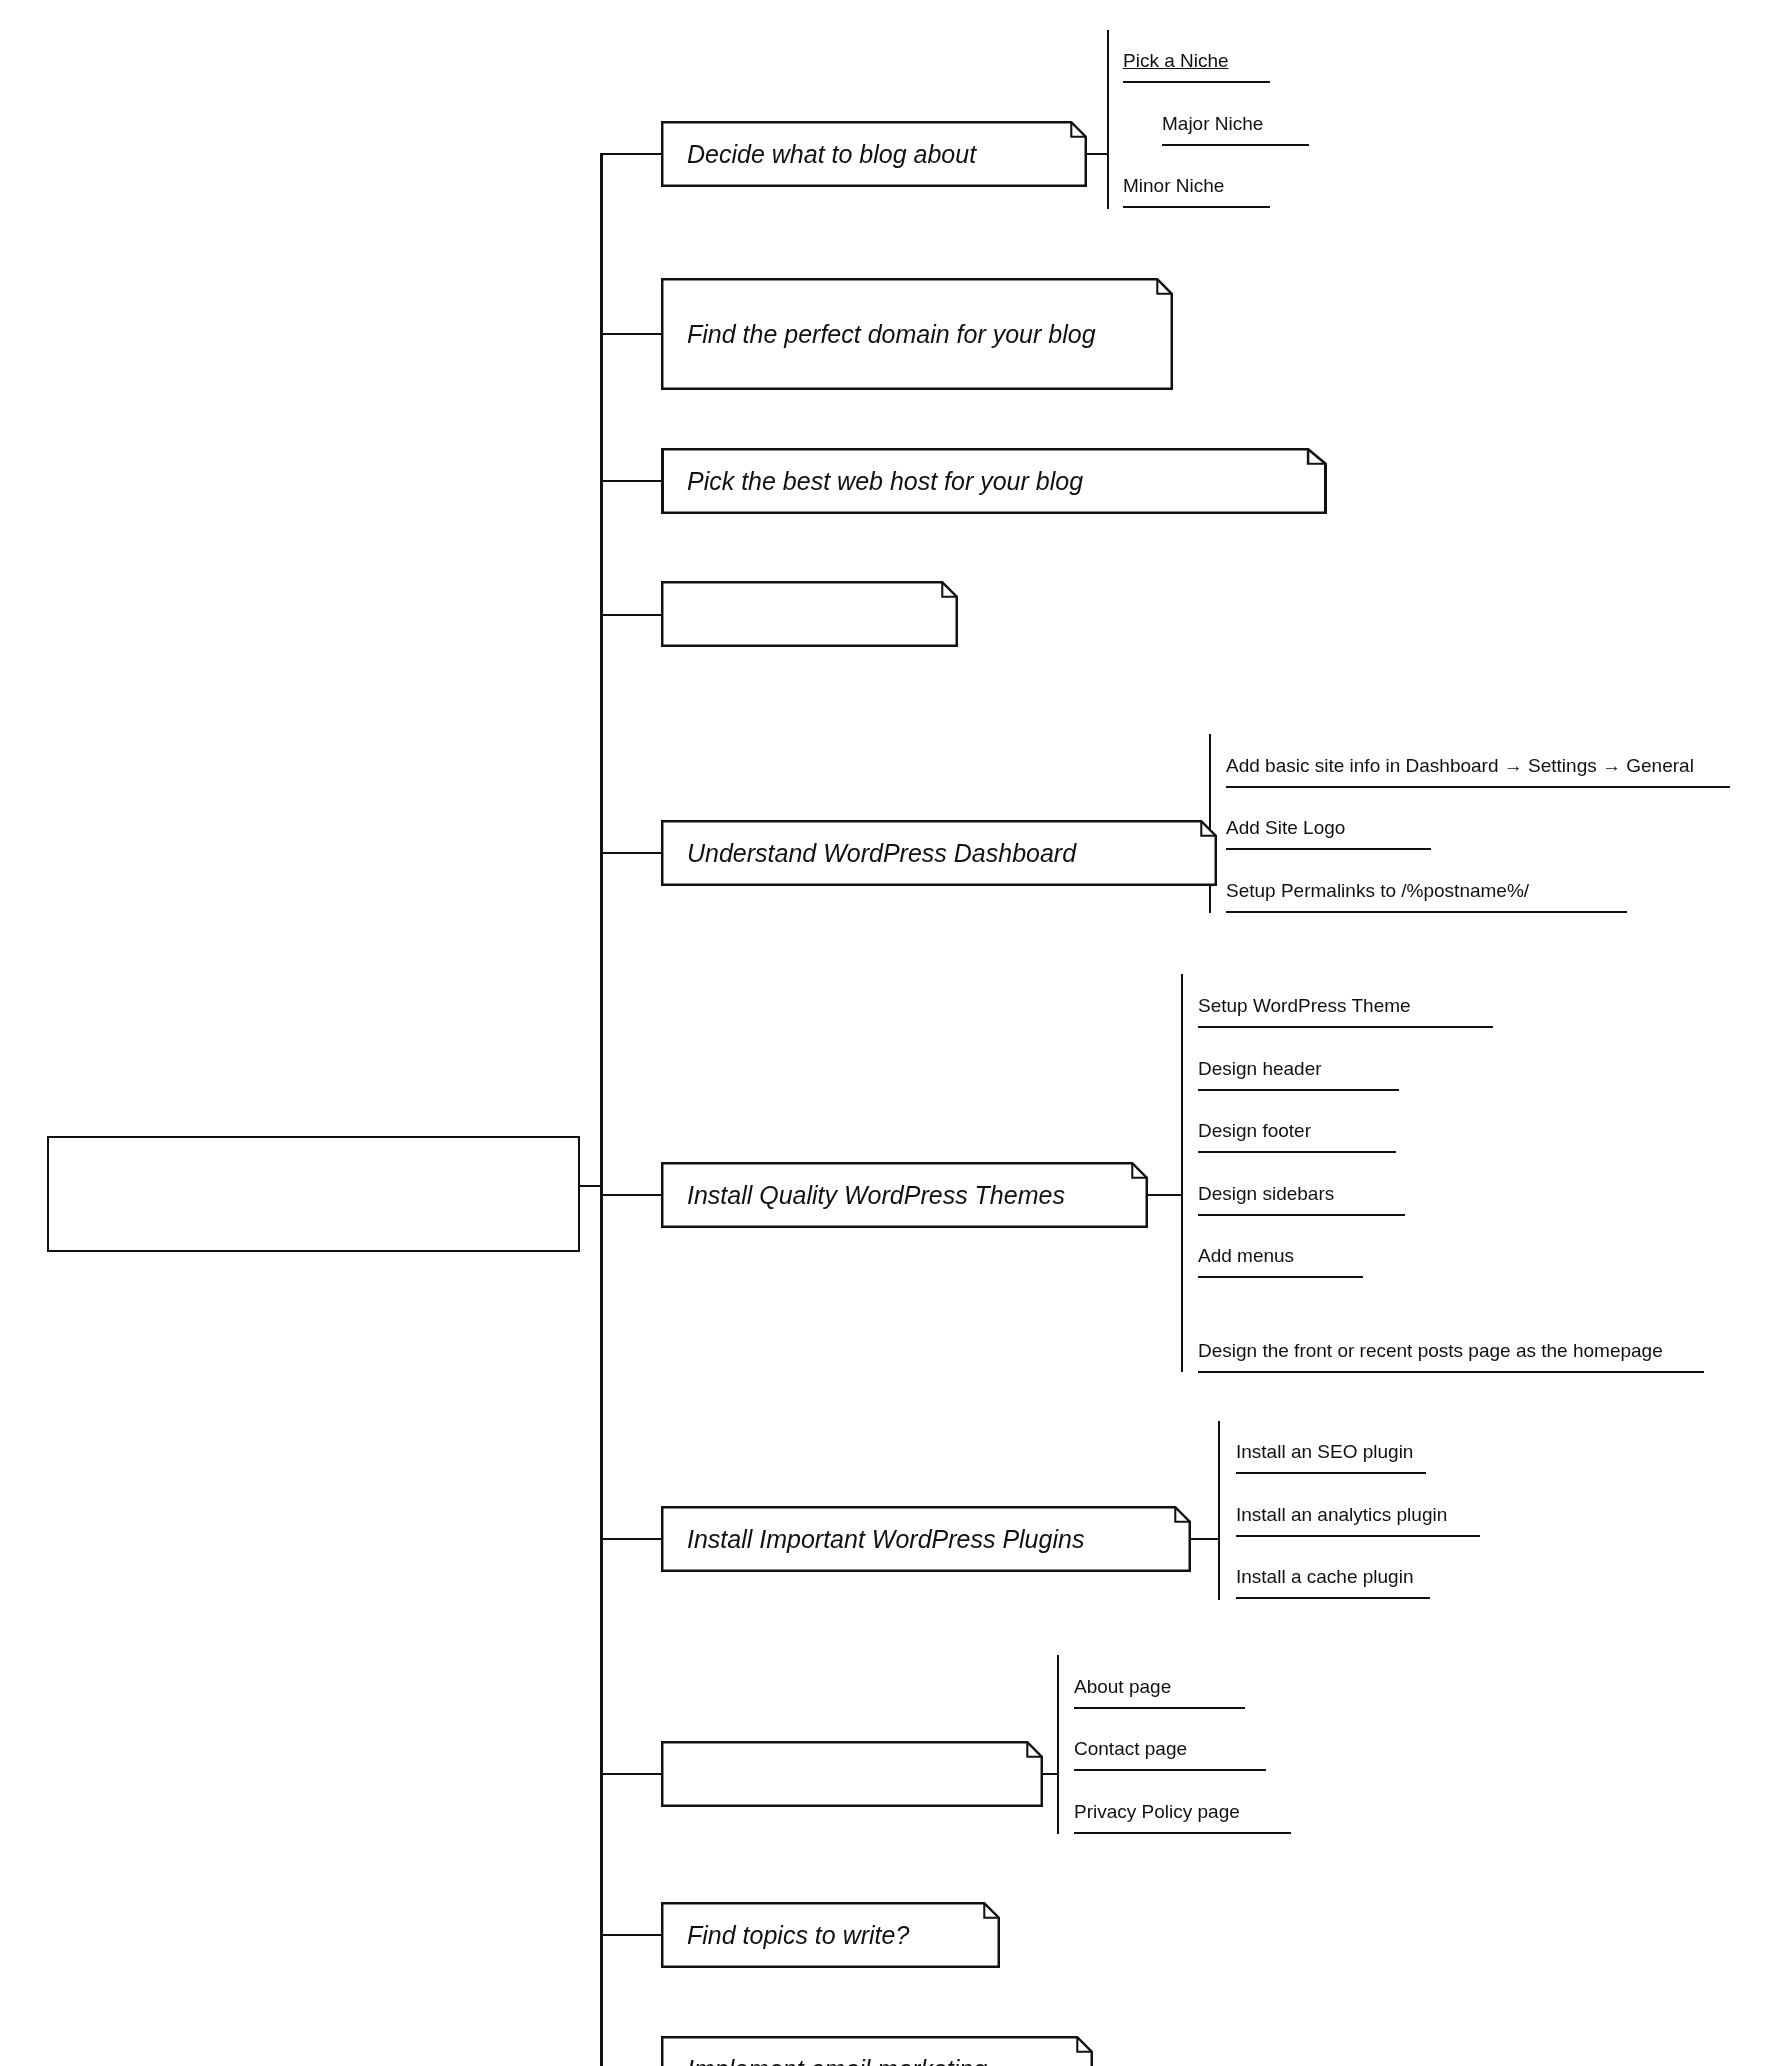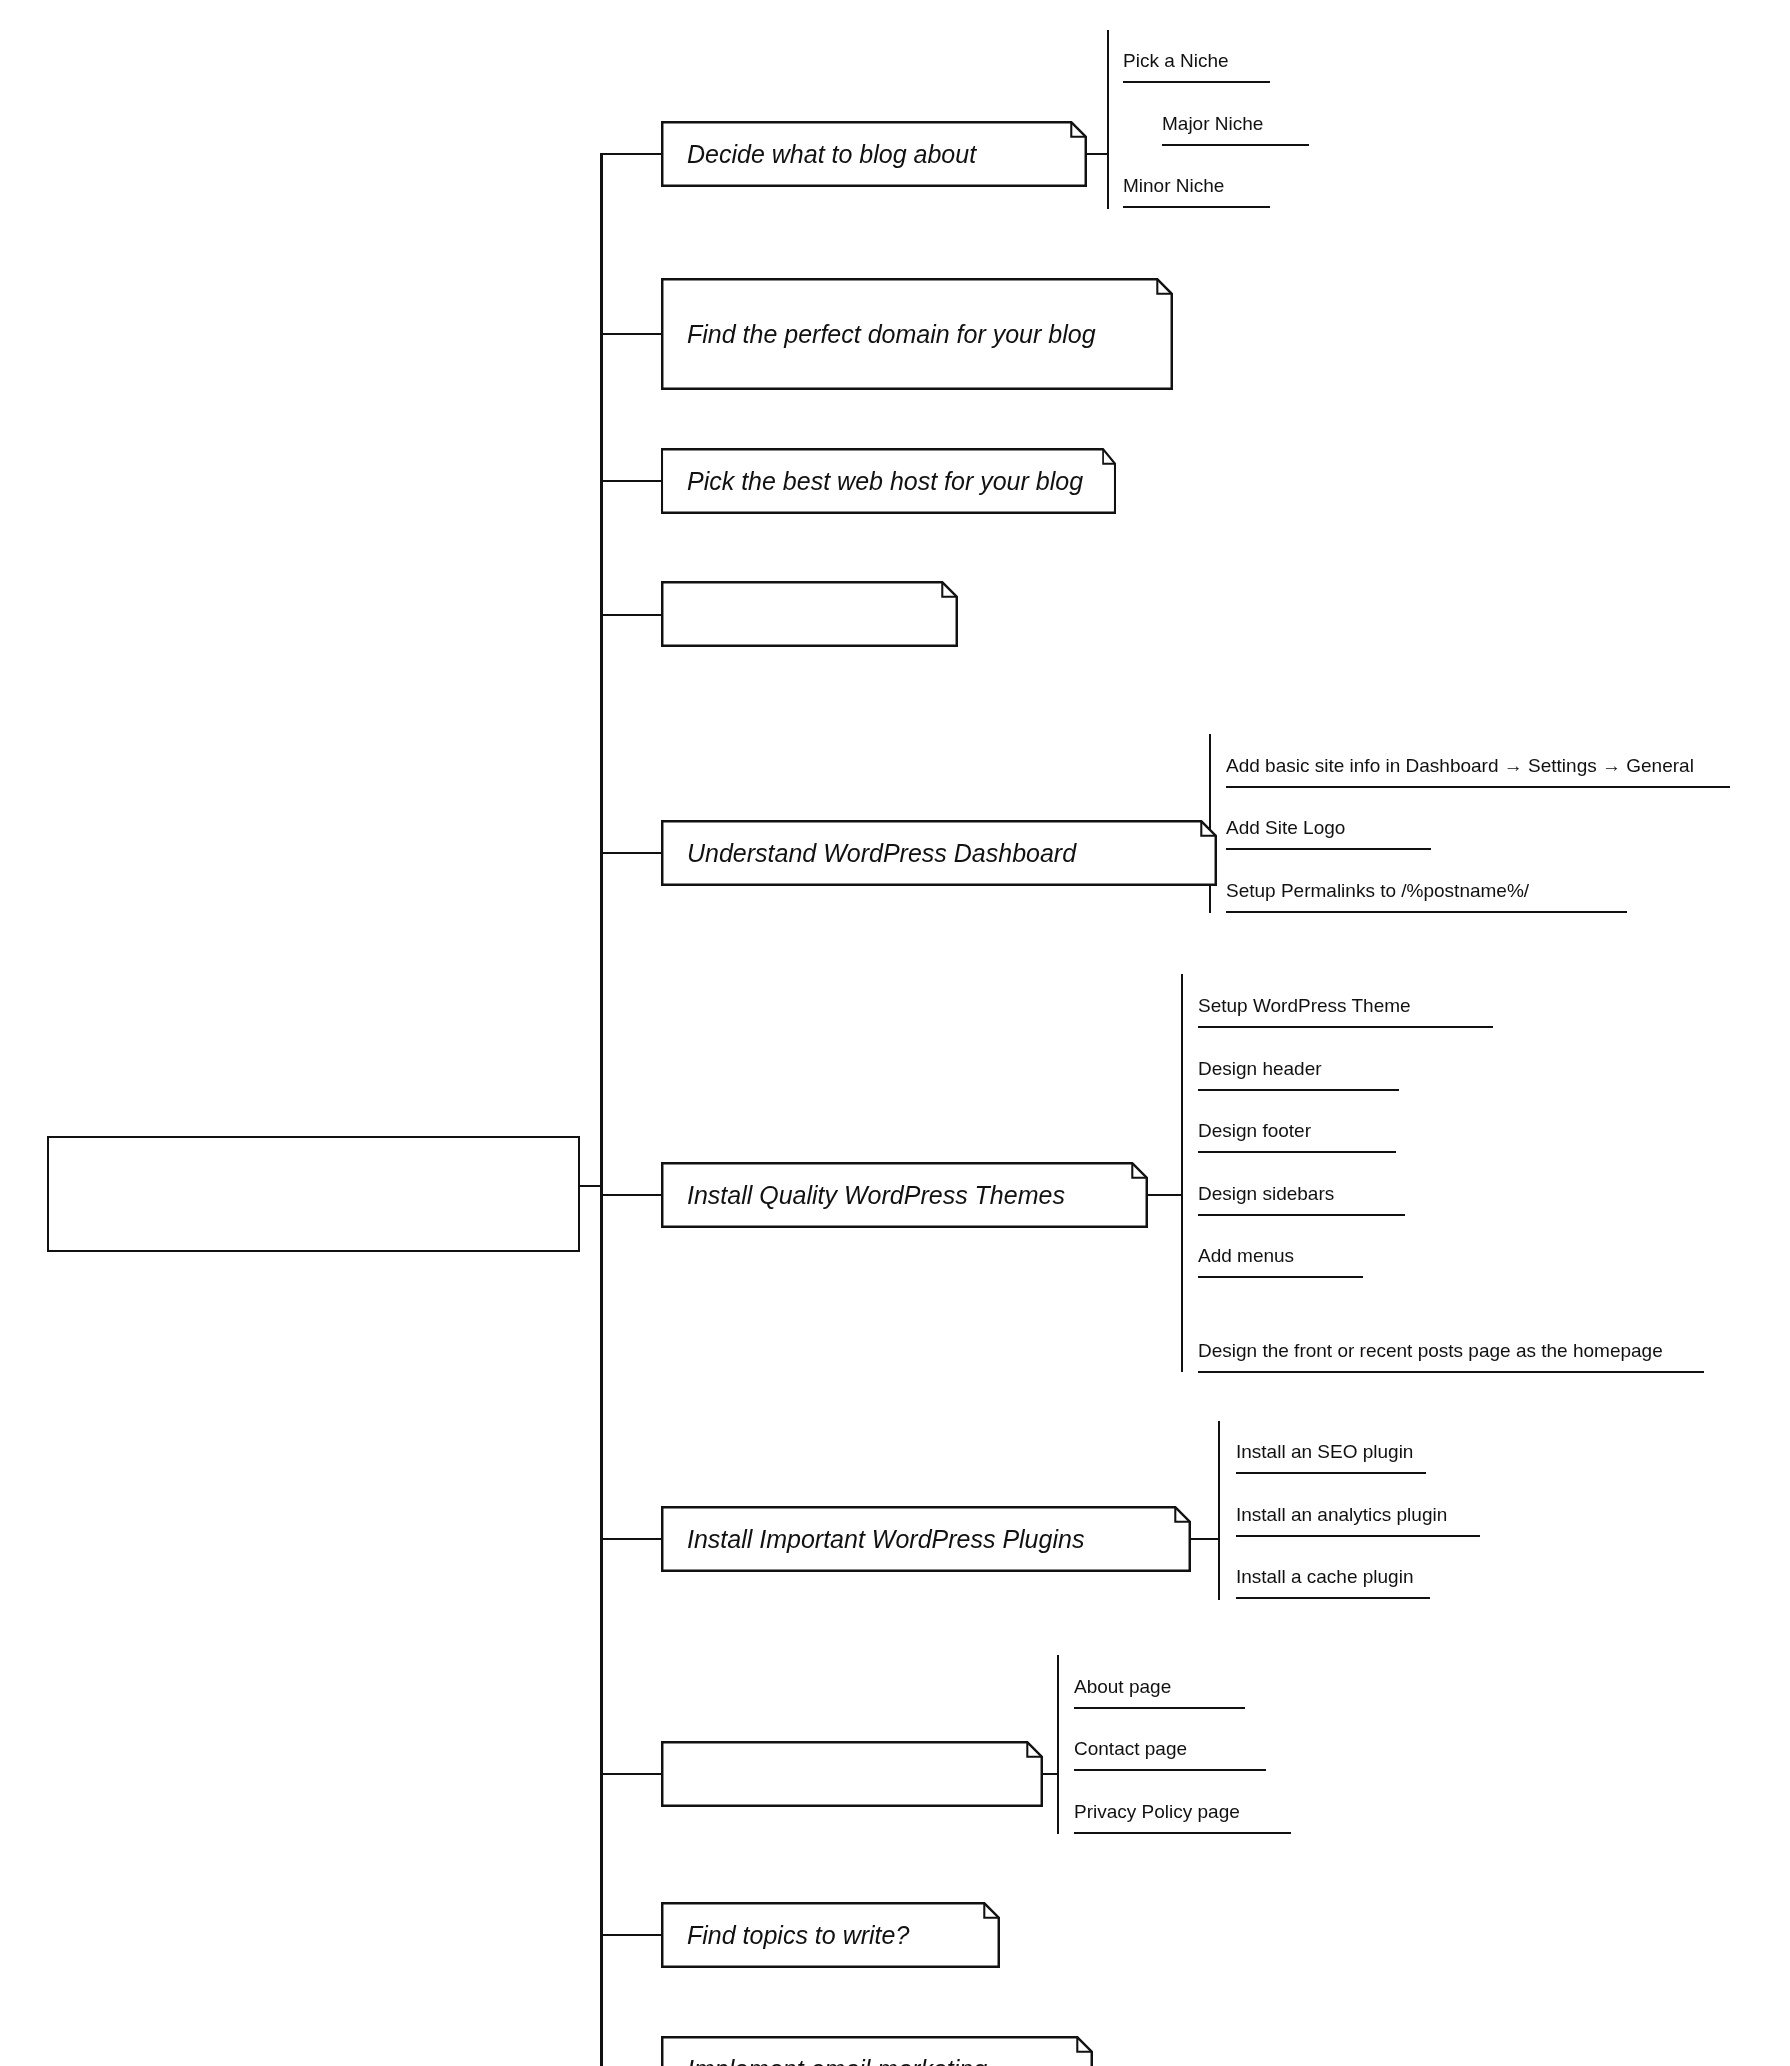--- a/index.html
+++ b/index.html
@@ -146,21 +146,21 @@
         </svg>
         <div class="l1-label">Decide what to blog about</div>
       </div>
       <div class="l1" style="left: 661px; top: 278px; width: 512px; height: 112px;">
         <svg viewBox="0 0 1240 270" preserveAspectRatio="none">
           <path d="M3,3 L1202,3 L1237,38 L1237,267 L3,267 Z" fill="#ffffff" stroke="#111111" stroke-width="6"></path>
           <path d="M1202,3 L1202,38 L1237,38" fill="none" stroke="#111111" stroke-width="5"></path>
         </svg>
         <div class="l1-label">Find the perfect domain for your blog</div>
       </div>
-      <div class="l1" style="left: 661px; top: 448px; width: 455px; height: 66px; padding-left: 10px;">
+      <div class="l1" style="left: 661px; top: 448px; width: 666px; height: 66px; padding-left: 10px;">
         <svg viewBox="0 0 1338 160" preserveAspectRatio="none">
           <path d="M3,3 L1300,3 L1335,38 L1335,157 L3,157 Z" fill="#ffffff" stroke="#111111" stroke-width="6"></path>
           <path d="M1300,3 L1300,38 L1335,38" fill="none" stroke="#111111" stroke-width="5"></path>
         </svg>
         <div class="l1-label">Pick the best web host for your blog</div>
       </div>
       <div class="l1" style="left: 661px; top: 581px; width: 297px; height: 66px;">
         <svg viewBox="0 0 718 160" preserveAspectRatio="none">
           <path d="M3,3 L680,3 L715,38 L715,157 L3,157 Z" fill="#ffffff" stroke="#111111" stroke-width="6"></path>
           <path d="M680,3 L680,38 L715,38" fill="none" stroke="#111111" stroke-width="5"></path>
@@ -201,21 +201,21 @@
         <div class="l1-label">Find topics to write?</div>
       </div>
       <div class="l1" style="left: 661px; top: 2036px; width: 432px; height: 66px;">
         <svg viewBox="0 0 1045 160" preserveAspectRatio="none">
           <path d="M3,3 L1007,3 L1042,38 L1042,157 L3,157 Z" fill="#ffffff" stroke="#111111" stroke-width="6"></path>
           <path d="M1007,3 L1007,38 L1042,38" fill="none" stroke="#111111" stroke-width="5"></path>
         </svg>
         <div class="l1-label">Implement email marketing</div>
       </div>
       <div class="leaf" style="left: 1123px; top: 44px; width: 147px; height: 39px;">
-        <div class="leaf-text" style="width: 147px;">Pick a Niche</div>
+        <div class="leaf-text" style="width: 147px; text-decoration: underline;">Pick a Niche</div>
         <div class="leaf-rule" style="width: 147px;"></div>
       </div>
       <div class="leaf" style="left: 1123px; top: 107px; width: 147px; height: 39px; margin-left: 39px;">
         <div class="leaf-text" style="width: 147px;">Major Niche</div>
         <div class="leaf-rule" style="width: 147px;"></div>
       </div>
       <div class="leaf" style="left: 1123px; top: 169px; width: 147px; height: 39px;">
         <div class="leaf-text" style="width: 147px;">Minor Niche</div>
         <div class="leaf-rule" style="width: 147px;"></div>
       </div>

